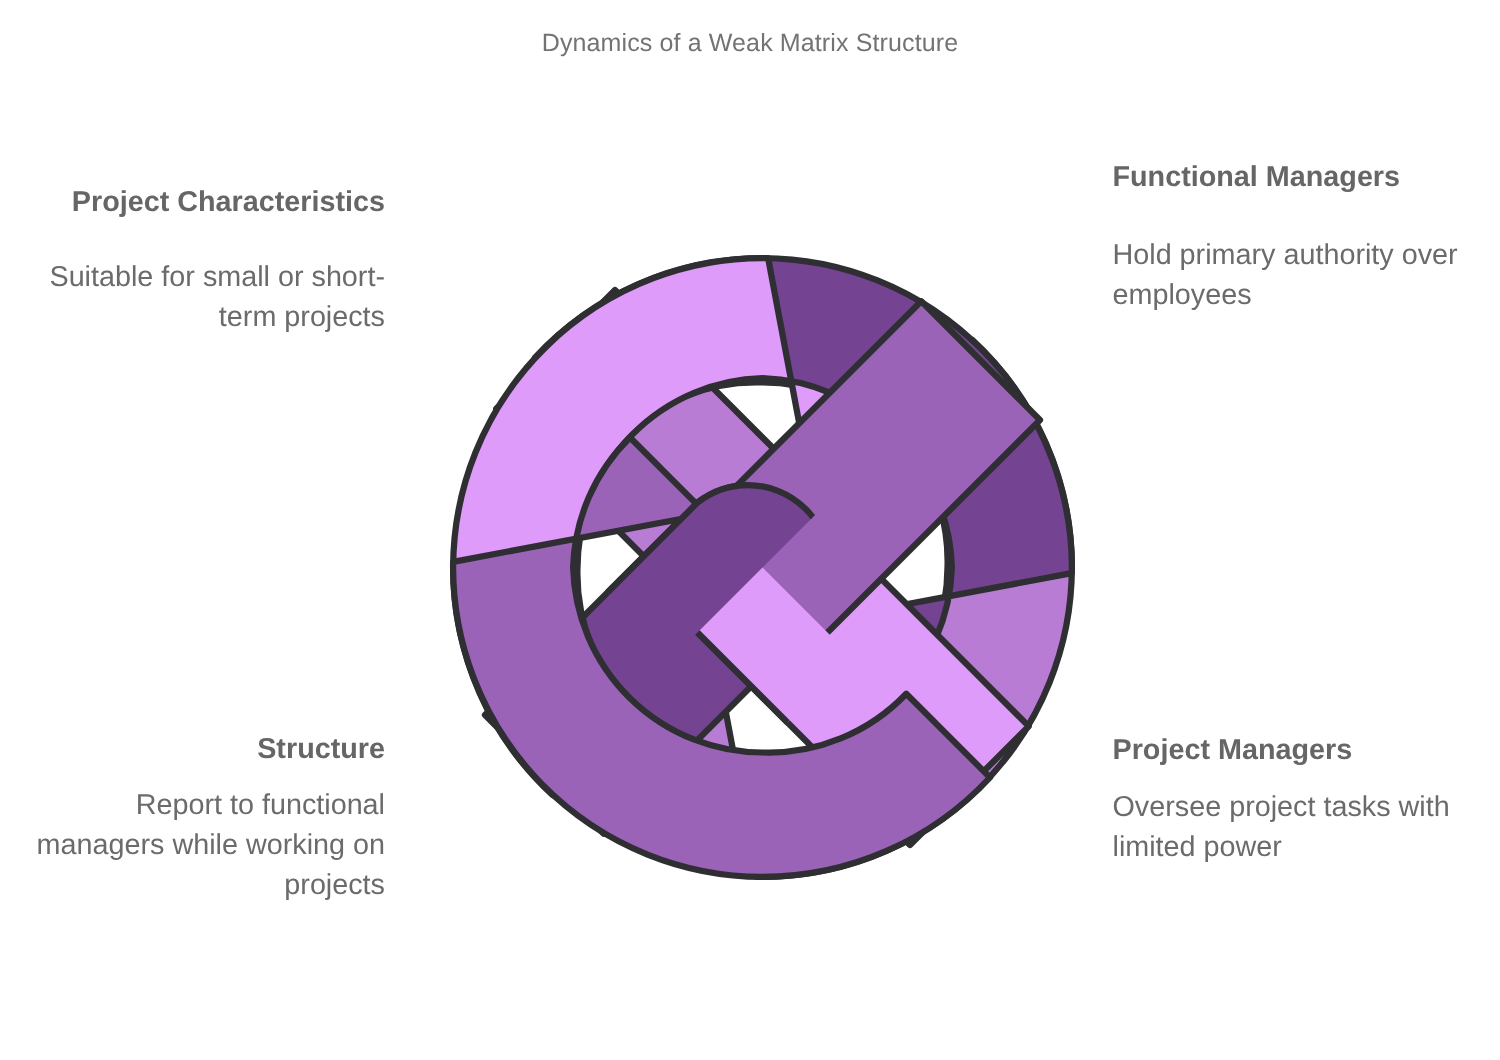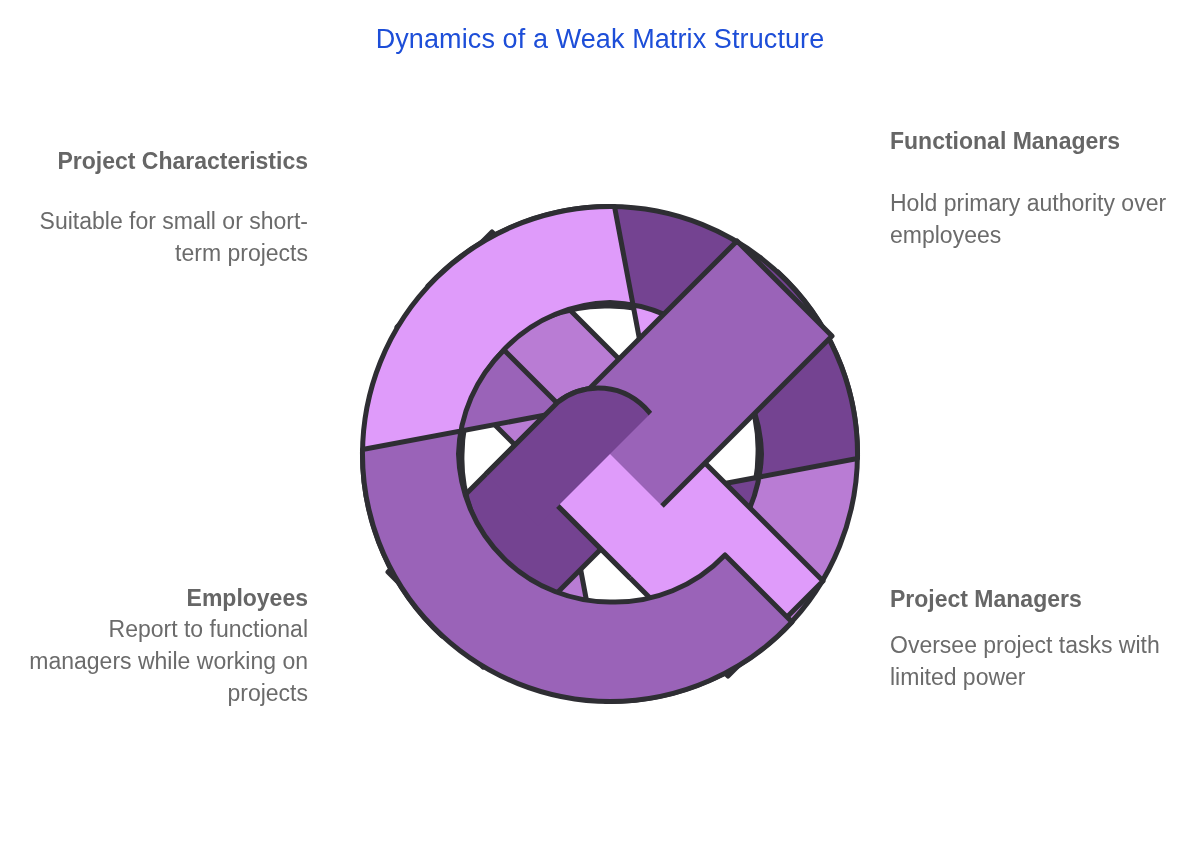--- a/index.html
+++ b/index.html
@@ -23,23 +23,23 @@
     height: 848px;
   }
 
   
   .title {
     position: absolute;
     left: 0;
     top: 24px;
     width: 1200px;
     text-align: center;
-    font-size: 27px;
+    font-size: 20px;
     font-weight: 400;
-    color: #1d4ed8;
+    color: #737373;
     letter-spacing: 0.1px;
   }
 
   
   .block {
     position: absolute;
     width: 300px;
   }
   .block .heading {
     font-size: 23px;
@@ -71,21 +71,21 @@
     text-align: left;
   }
   #block-functional-managers .body { margin-top: 32px; }
 
   
   #block-employees {
     left: 8px;
     top: 583px;
     text-align: right;
   }
-  #block-employees .body { margin-top: 1px; }
+  #block-employees .body { margin-top: 15px; }
 
   
   #block-project-managers {
     left: 890px;
     top: 584px;
     text-align: left;
   }
   #block-project-managers .body { margin-top: 16px; }
 
   
@@ -306,21 +306,21 @@
     <p class="heading">Functional Managers</p>
     <p class="body">Hold primary authority over employees</p>
   </div>
 
   <div class="block" id="block-project-characteristics">
     <p class="heading">Project Characteristics</p>
     <p class="body">Suitable for small or short-term projects</p>
   </div>
 
   <div class="block" id="block-employees">
-    <p class="heading">Employees</p>
+    <p class="heading">Structure</p>
     <p class="body">Report to functional managers while working on projects</p>
   </div>
 
   <div class="block" id="block-project-managers">
     <p class="heading">Project Managers</p>
     <p class="body">Oversee project tasks with limited power</p>
   </div>
 
 </div>
 

